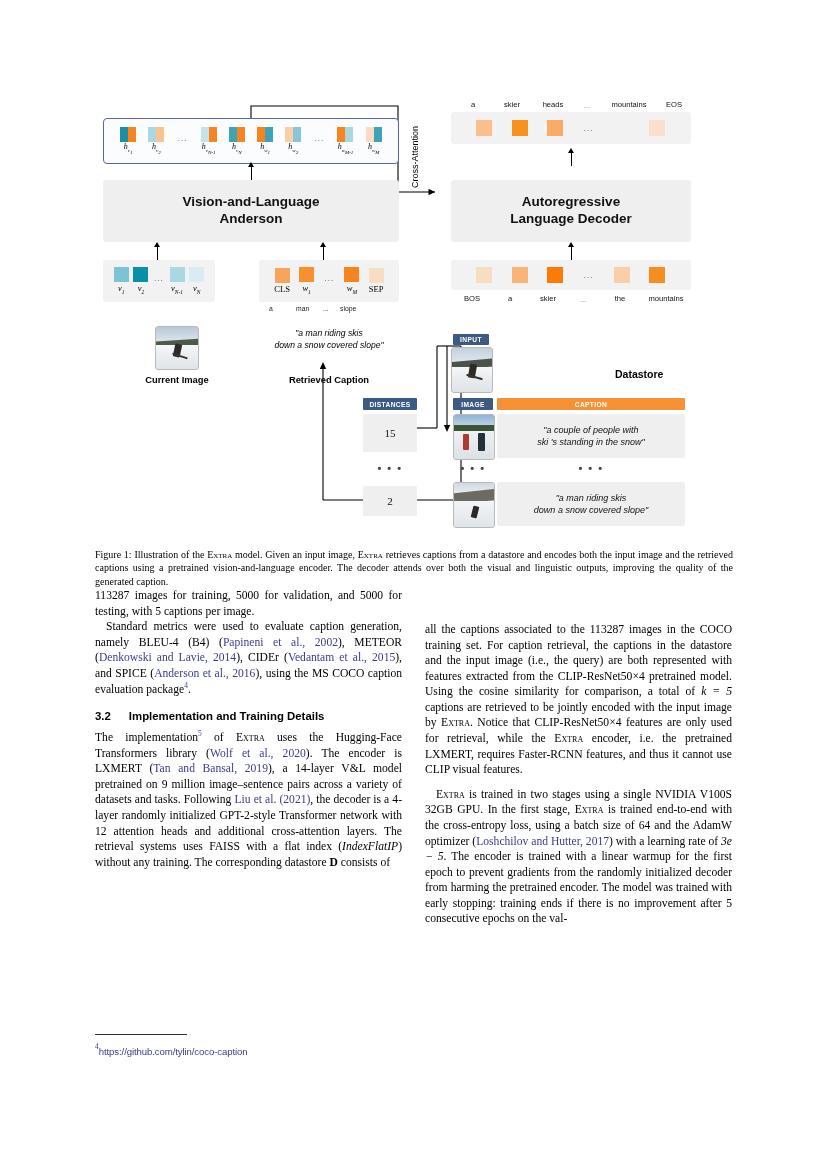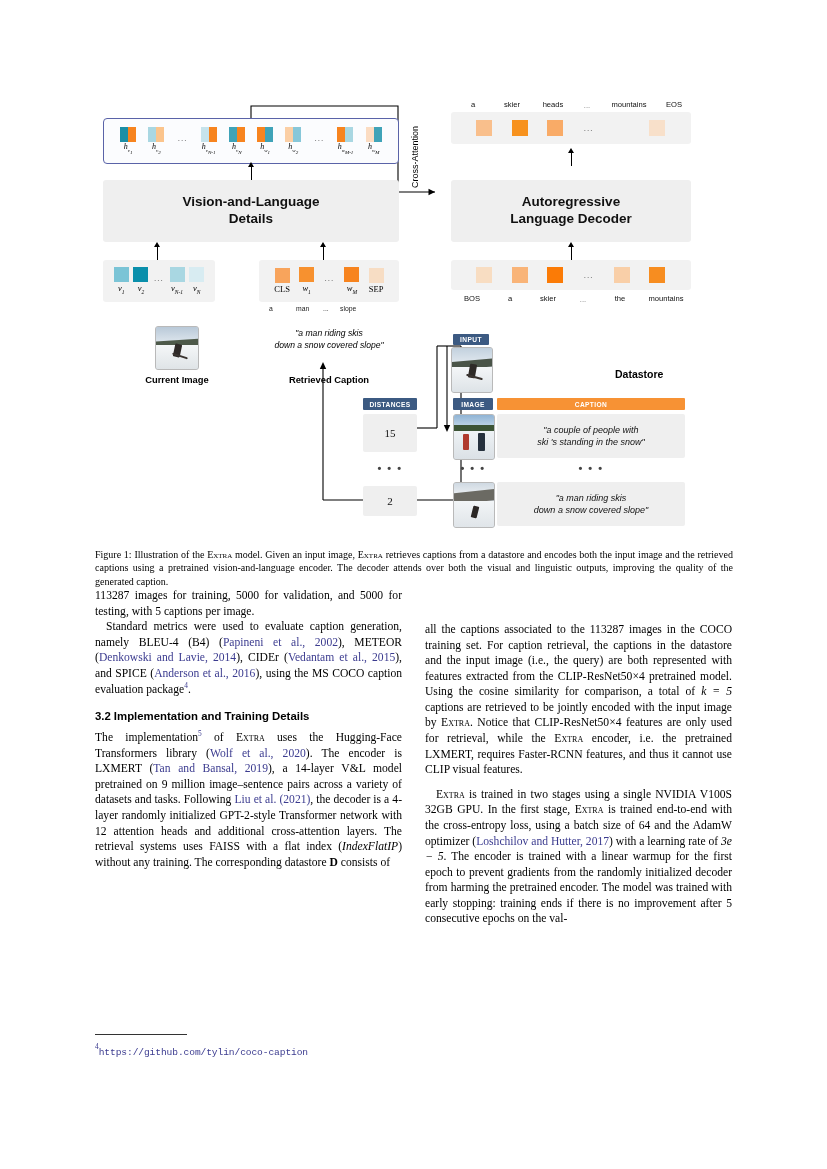--- a/index.html
+++ b/index.html
@@ -103,23 +103,23 @@
   .sc{font-variant:small-caps;}
 
   .col{position:absolute;width:307px;font-size:11.6px;line-height:1.345;
        text-align:justify;}
   .col.left{left:95px;top:588px;}
   .col.right{left:425px;top:622px;}
   .col p{margin:0;text-indent:11px;}
   .col p.noind{text-indent:0;}
   .col p + p{margin-top:0;}
   .h3{font-family:"Liberation Sans",sans-serif;font-weight:bold;font-size:11.4px;
-      margin:11px 0 5px 0;text-indent:0;display:flex;gap:3px;}
+      margin:11px 0 5px 0;text-indent:0;display:flex;gap:18px;}
   .cite{color:#3b3b8f;}
-  .mono{font-family:Liberation Mono, monospace;font-size:9.6px;color:#3b3b8f;
+  .mono{font-family:Liberation Sans, sans-serif;font-size:9.6px;color:#3b3b8f;
         letter-spacing:-.1px;text-align:center;}
   .gap{height:9px;}
   .fn{position:absolute;left:95px;top:1034px;width:307px;}
   .fn hr{border:0;border-top:.8px solid #333;width:92px;margin:0 0 3px 0;}
   .fn div{line-height:1.5;}
   sup{font-size:7.4px;vertical-align:super;}
   i.mit{font-style:italic;}
 </style>
 </head>
 <body>
@@ -209,21 +209,21 @@
           </div>
         <div class="hlab"><i>h</i><sub>w<sub>M</sub></sub></div>
       </div>
     </div>
 
     <div class="uarrow" style="left:156px;top:70px;height:14px;"></div>
 
     <div class="encoder">
       <span>
         <span>Vision-and-Language</span><br>
-        <span>Details</span>
+        <span>Anderson</span>
       </span>
     </div>
 
     <div class="uarrow" style="left:62px;top:150px;height:14px;"></div>
     <div class="uarrow" style="left:228px;top:150px;height:14px;"></div>
 
     <div class="tok-strip" style="left:8px;top:164px;width:112px;height:42px;">
       <div class="tok">
           <div class="sq" style="background:#7bc4d6"></div>
           <div class="lb"><i>v</i><sub>1</sub></div>

